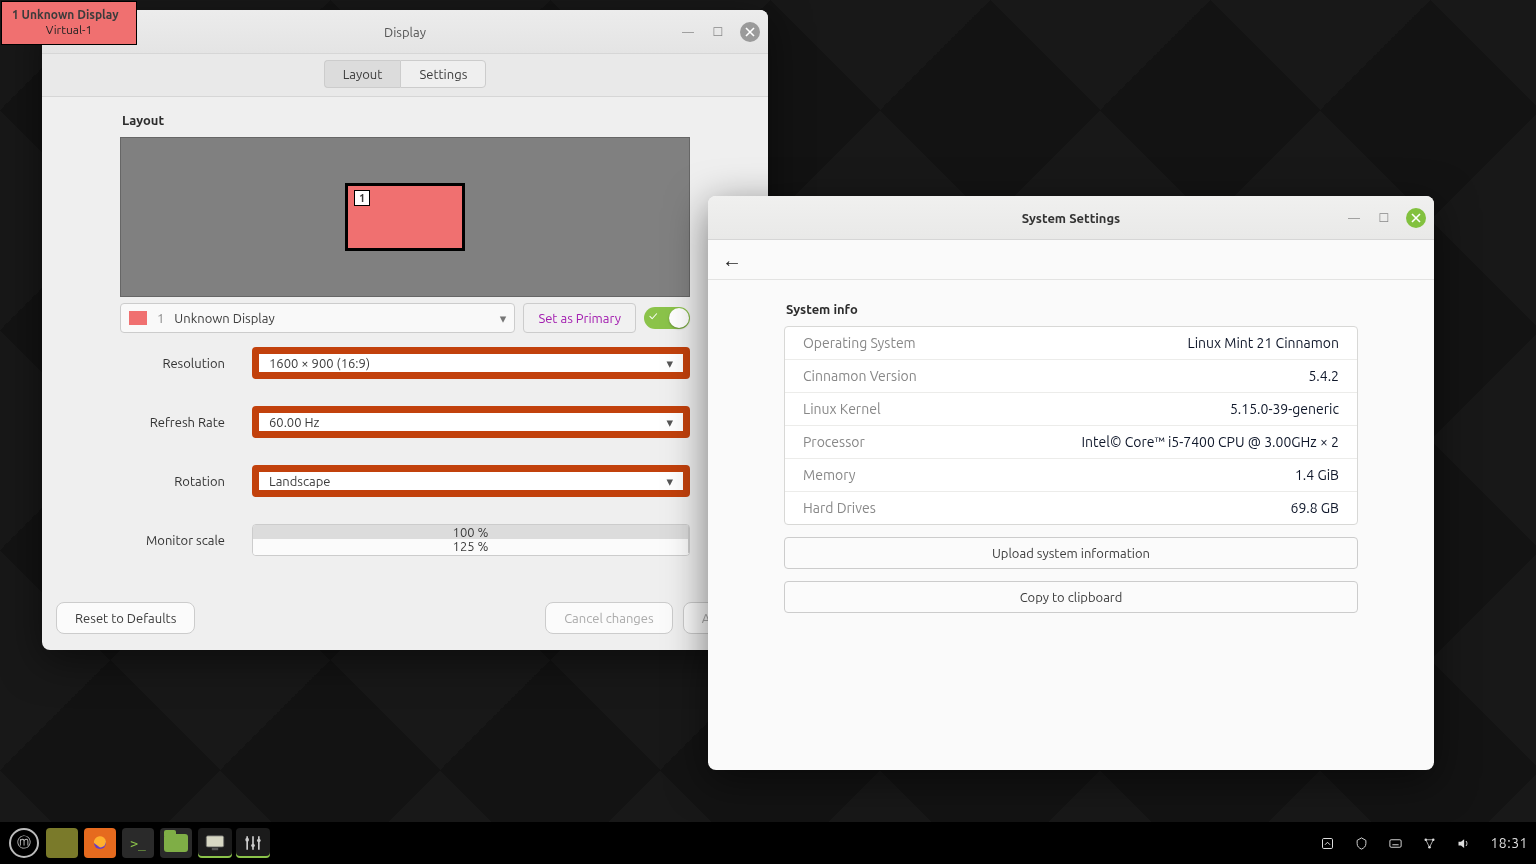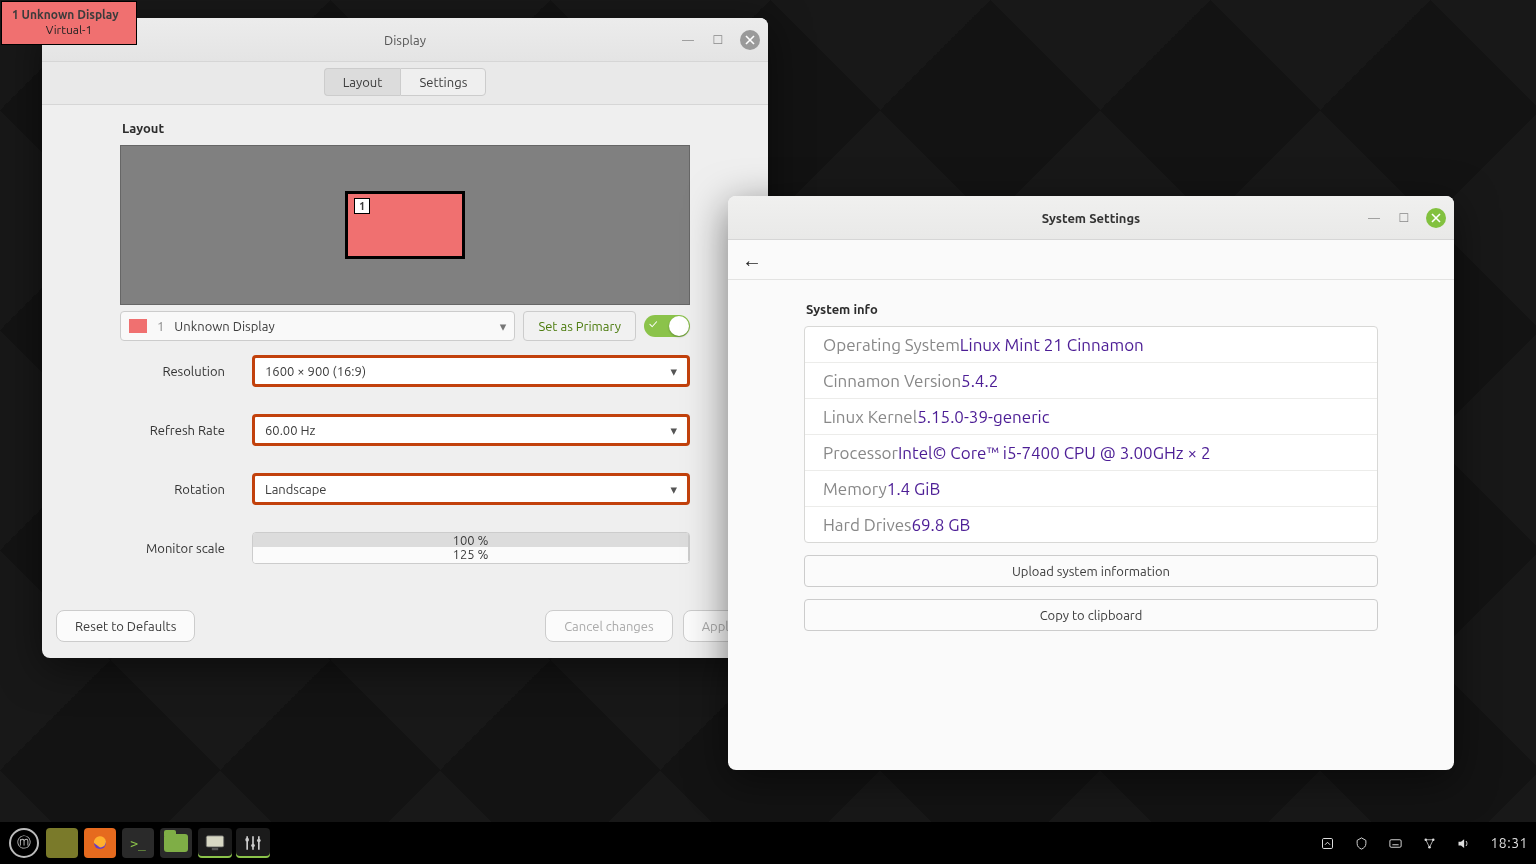--- a/index.html
+++ b/index.html
@@ -57,21 +57,21 @@
   .win-close-grey {
     width: 20px; height: 20px; border-radius: 50%;
     background: #9a9a9a; color: #fff;
   }
   .win-close-green {
     width: 20px; height: 20px; border-radius: 50%;
     background: #82c13f; color: #fff;
   }
 
   
-  #win-display { left: 42px; top: 18px; width: 726px; height: 640px; }
+  #win-display { left: 42px; top: 10px; width: 726px; height: 640px; }
   #win-display .tabs {
     display: flex; justify-content: center; gap: 0;
     background: #e9e9e9; padding: 6px 0 8px;
     border-bottom: 1px solid #d6d6d6;
   }
   .tab {
     padding: 6px 18px; font-size: 13px;
     background: #efefef; border: 1px solid #ccc;
   }
   .tab.active { background: #dcdcdc; }
@@ -101,21 +101,21 @@
   }
   .identify-select {
     flex: 1; display: flex; align-items: center; gap: 10px;
     background: #f9f9f9; border: 1px solid #ccc; border-radius: 4px;
     height: 30px; padding: 0 8px;
   }
   .identify-select .sw { width: 18px; height: 14px; background: #f07070; }
   .identify-select .arrow { margin-left: auto; color: #777; }
   .btn-lite {
     height: 30px; padding: 0 14px; border: 1px solid #ccc; border-radius: 4px;
-    background: #f1f1f1; color: #4d7c0f; display: flex; align-items: center;
+    background: #f1f1f1; color: #a21caf; display: flex; align-items: center;
   }
   .toggle {
     width: 46px; height: 22px; border-radius: 12px; background: #bdbdbd;
     position: relative;
   }
   .toggle.on { background: #8bc34a; }
   .toggle .knob {
     position: absolute; top: 1px; width: 20px; height: 20px; border-radius: 50%;
     background: #fff; box-shadow: 0 1px 2px rgba(0,0,0,.3);
   }
@@ -126,21 +126,21 @@
   }
 
   .form-grid {
     margin-top: 14px; display: grid;
     grid-template-columns: 105px 1fr; row-gap: 6px; column-gap: 10px;
     align-items: center;
     gap: 27px;
   }
   .form-grid .lab { text-align: right; color: #333; font-size: 13px; }
   .ddl {
-    height: 32px; border: 3px solid #c2410c; border-radius: 4px; background: #fff;
+    height: 32px; border: 7px solid #c2410c; border-radius: 4px; background: #fff;
     display: flex; align-items: center; padding: 0 10px;
   }
   .ddl .arrow { margin-left: auto; color: #555; }
   .segmented {
     display: flex; height: 32px; border: 1px solid #ccc; border-radius: 4px;
     overflow: hidden;
     flex-direction: column;
   }
   .segmented div {
     flex: 1; display: flex; align-items: center; justify-content: center;
@@ -154,33 +154,33 @@
     padding: 12px 14px 16px 14px;
   }
   .push { margin-left: auto; }
   .btn {
     height: 32px; padding: 0 18px; border: 1px solid #ccc; border-radius: 8px;
     background: #fbfbfb; display: flex; align-items: center;
   }
   .btn.disabled { color: #aaa; }
 
   
-  #win-settings { left: 728px; top: 196px; width: 726px; height: 574px; background: #fafafa; }
+  #win-settings { left: 708px; top: 196px; width: 726px; height: 574px; background: #fafafa; }
   #win-settings .titlebar { background: linear-gradient(#f0f0ef, #e9e9e8); }
   .back-row { height: 40px; display:flex; align-items:center; padding: 0 14px; border-bottom:1px solid #e3e3e2; }
   .back-btn { font-size: 20px; color: #222; }
   .settings-body { padding: 20px 76px; }
   .info-table { margin-top: 10px; border: 1px solid #d8d8d6; border-radius: 4px; background:#fff; }
   .info-row {
-    display: flex; justify-content: flex-start; padding: 8px 18px;
-    border-bottom: 1px solid #ececea; font-size: 17px;
+    display: flex; justify-content: space-between; padding: 8px 18px;
+    border-bottom: 1px solid #ececea; font-size: 14px;
   }
   .info-row:last-child { border-bottom: none; }
   .info-row .k { color: #888; }
-  .info-row .v { color: #4c1d95; }
+  .info-row .v { color: #0f172a; }
   .wide-btn {
     margin-top: 12px; height: 32px; border: 1px solid #ccc; border-radius: 4px;
     background: #fbfbfb; display:flex; align-items:center; justify-content:center;
     width: 100%;
   }
 
   
   .osd-badge {
     position: absolute; left: 1px; top: 1px;
     background: #f07070; border: 1px solid #000;

